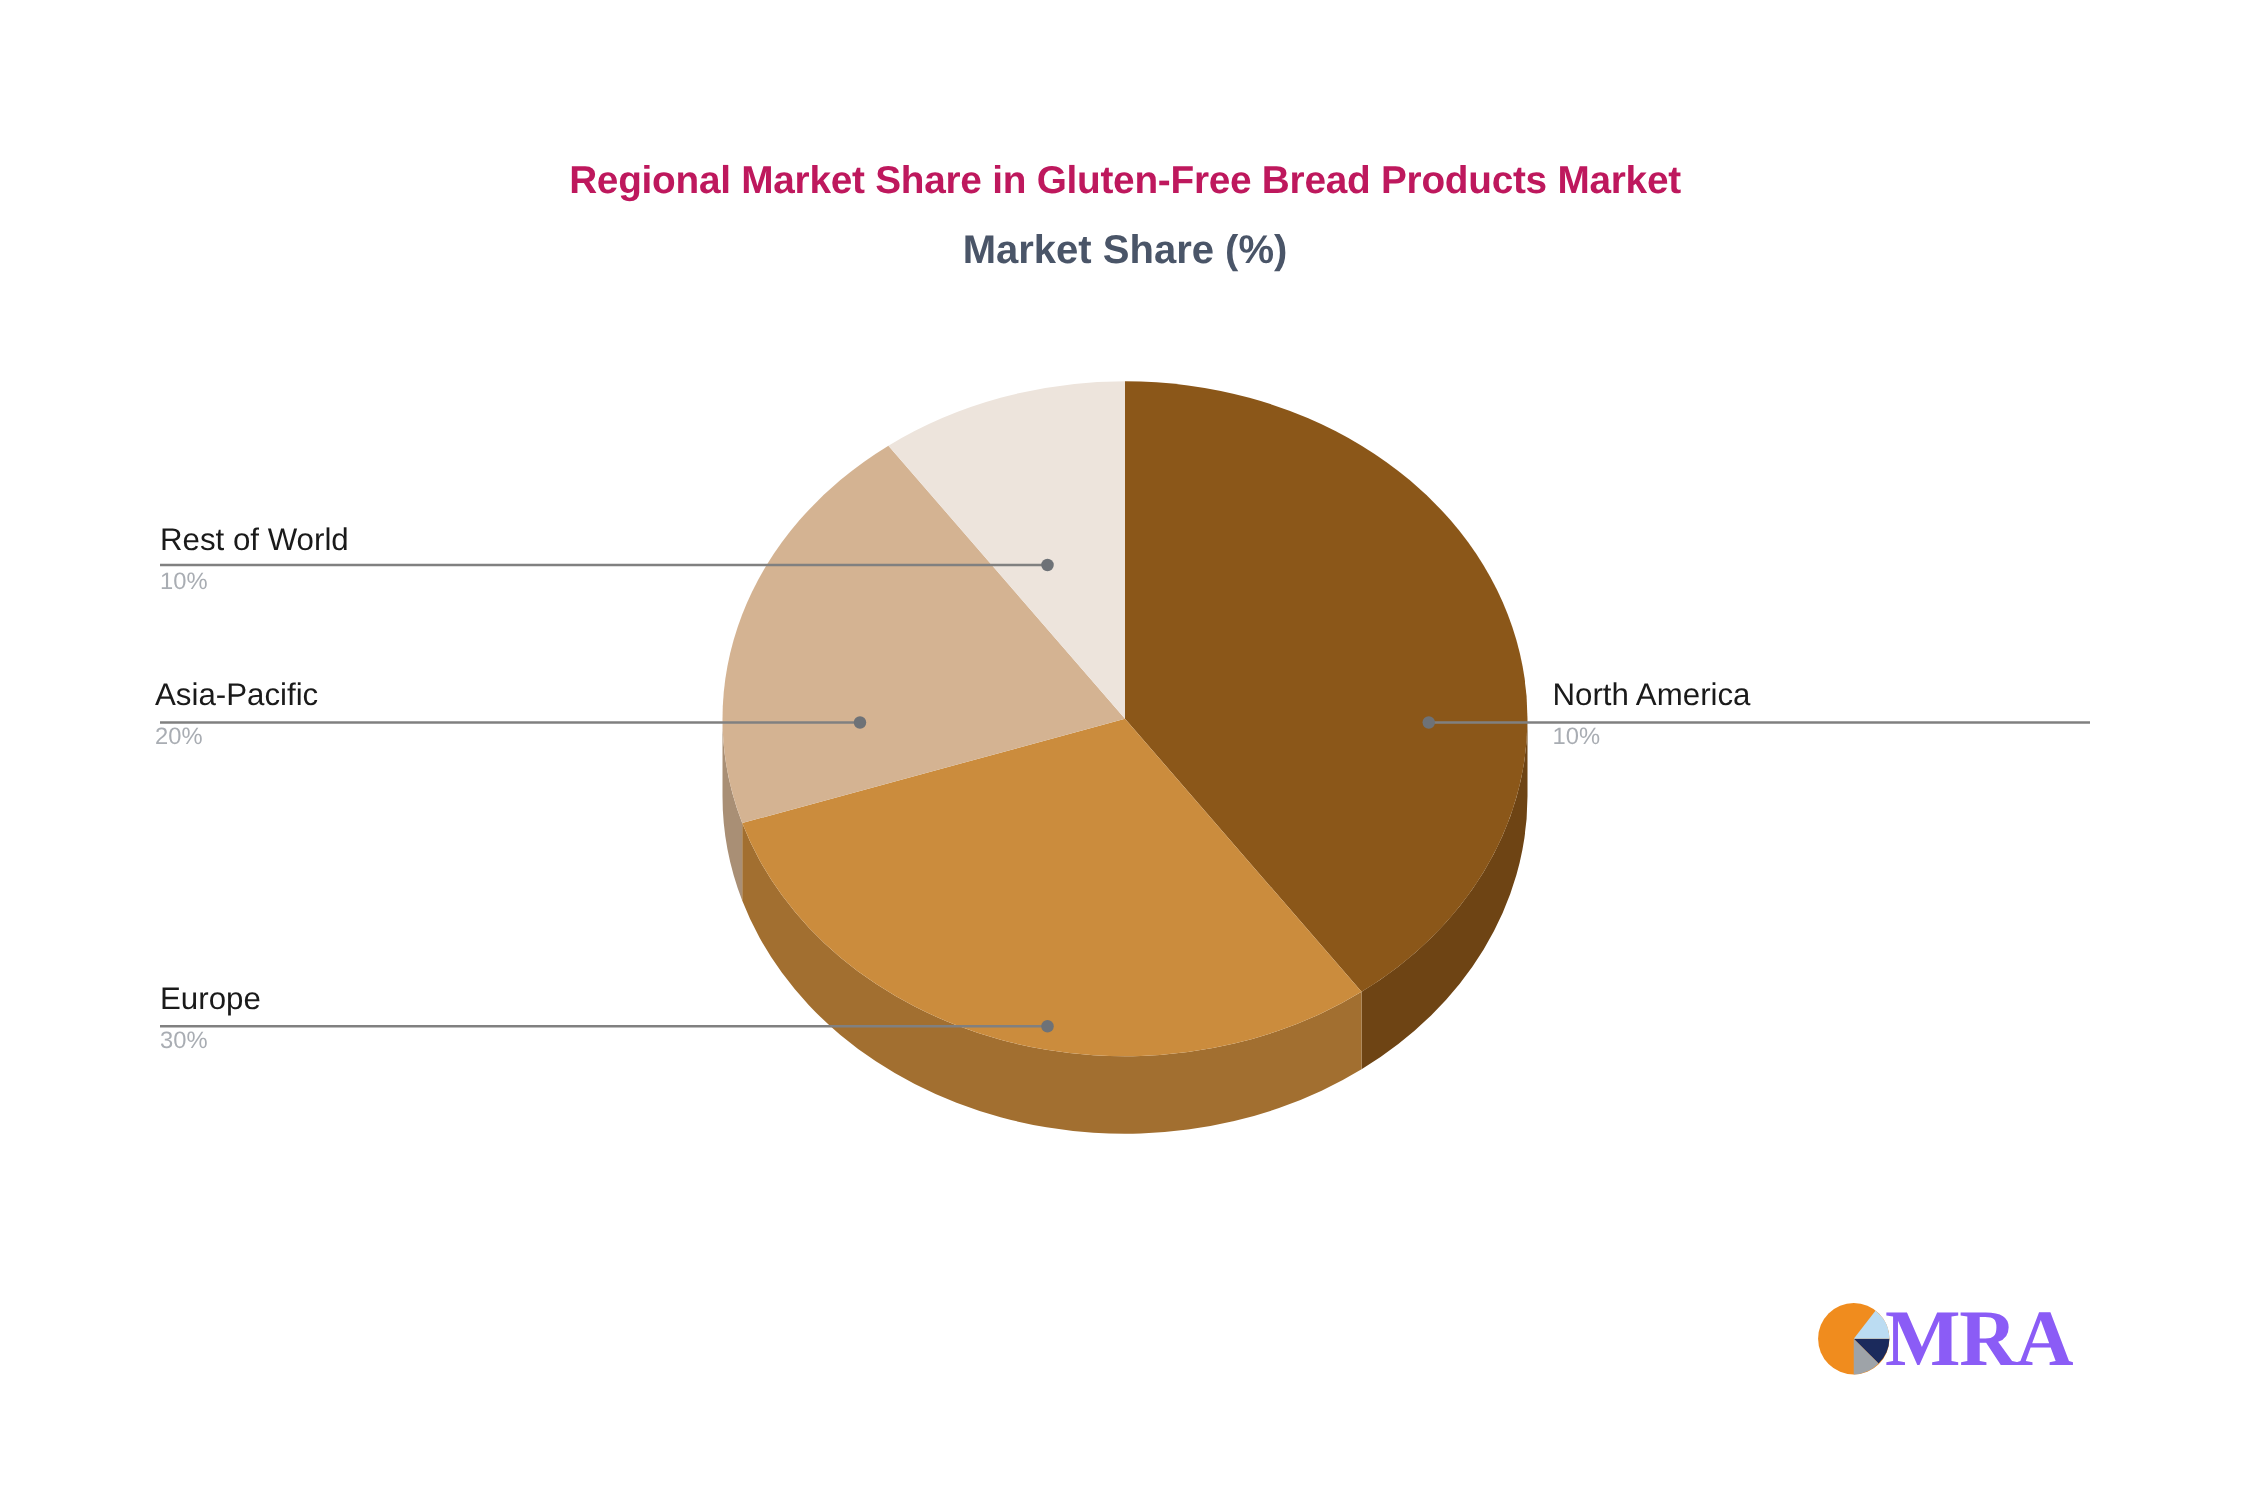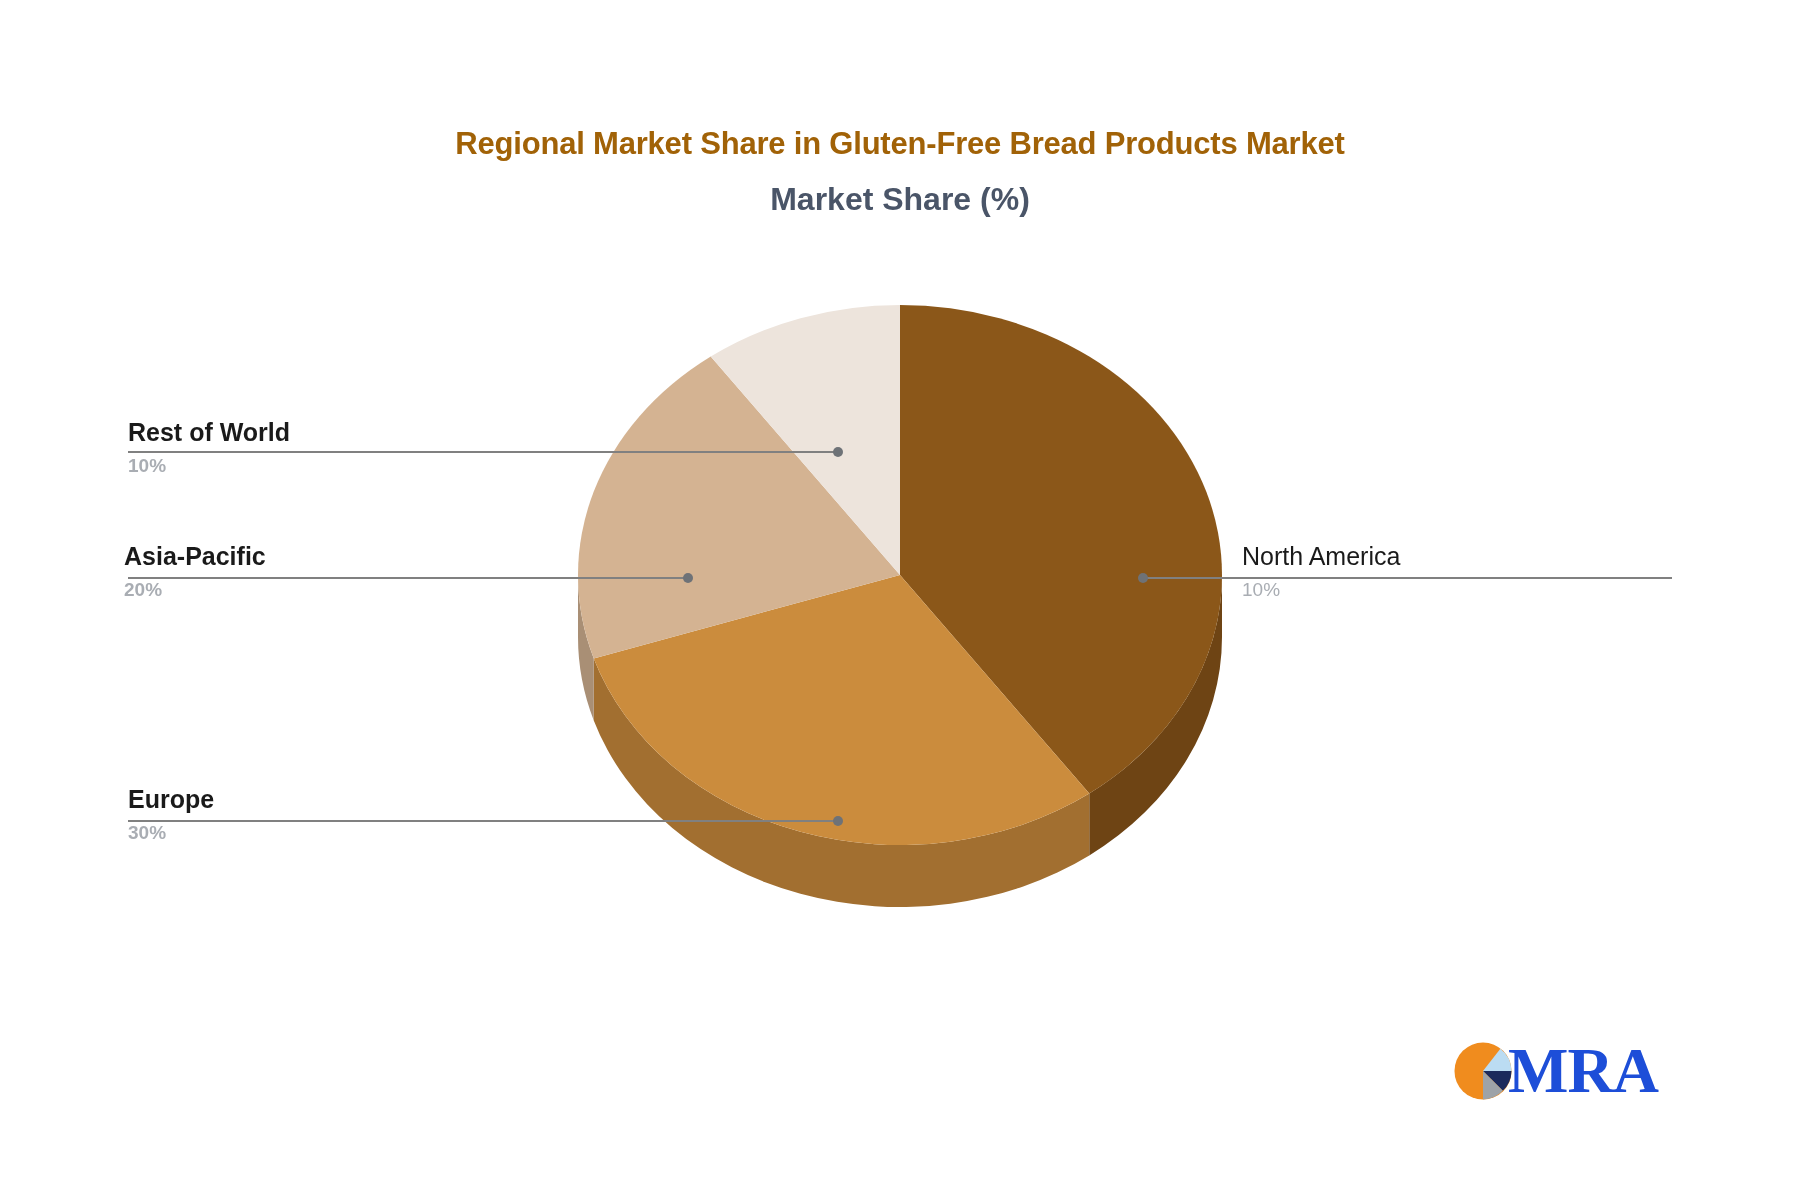--- a/index.html
+++ b/index.html
@@ -27,21 +27,21 @@
   .title-block {
     position: absolute;
     left: 0;
     top: 125px;
     width: 1800px;
     text-align: center;
   }
   .chart-title {
     font-size: 31px;
     font-weight: bold;
-    color: #a16207;
+    color: #be185d;
     letter-spacing: -0.2px;
     line-height: 1.2;
     margin: 0;
   }
   .chart-subtitle {
     font-size: 32px;
     font-weight: bold;
     color: #4a5568;
     line-height: 1.2;
     margin: 18px 0 0 0;
@@ -58,21 +58,21 @@
     line-height: 1.15;
     white-space: nowrap;
   }
   .callout .val {
     font-size: 19px;
     color: #a9adb3;
     line-height: 1.15;
     margin-top: 8px;
     white-space: nowrap;
   }
-  .callout.left { text-align: left; font-weight: bold; }
+  .callout.left { text-align: left; }
   .callout.right { text-align: left; }
 
   #callout-row { left: 128px; top: 418px; }
   #callout-ap  { left: 124px; top: 542px; }
   #callout-eu  { left: 128px; top: 785px; }
   #callout-na  { left: 1242px; top: 542px; width: 430px; }
 
   
   #logo {
     position: absolute;
@@ -85,21 +85,21 @@
   }
   #logo .logo-mark {
     width: 62px;
     height: 62px;
     flex: 0 0 auto;
   }
   #logo .logo-word {
     font-family: "Liberation Serif", serif;
     font-size: 64px;
     font-weight: bold;
-    color: #1d4ed8;
+    color: #8b5cf6;
     letter-spacing: -1px;
     margin-left: -6px;
     line-height: 1;
   }
 </style>
 </head>
 <body>
 
 <svg id="chart-canvas" viewBox="0 0 1800 1196">
   <defs>

